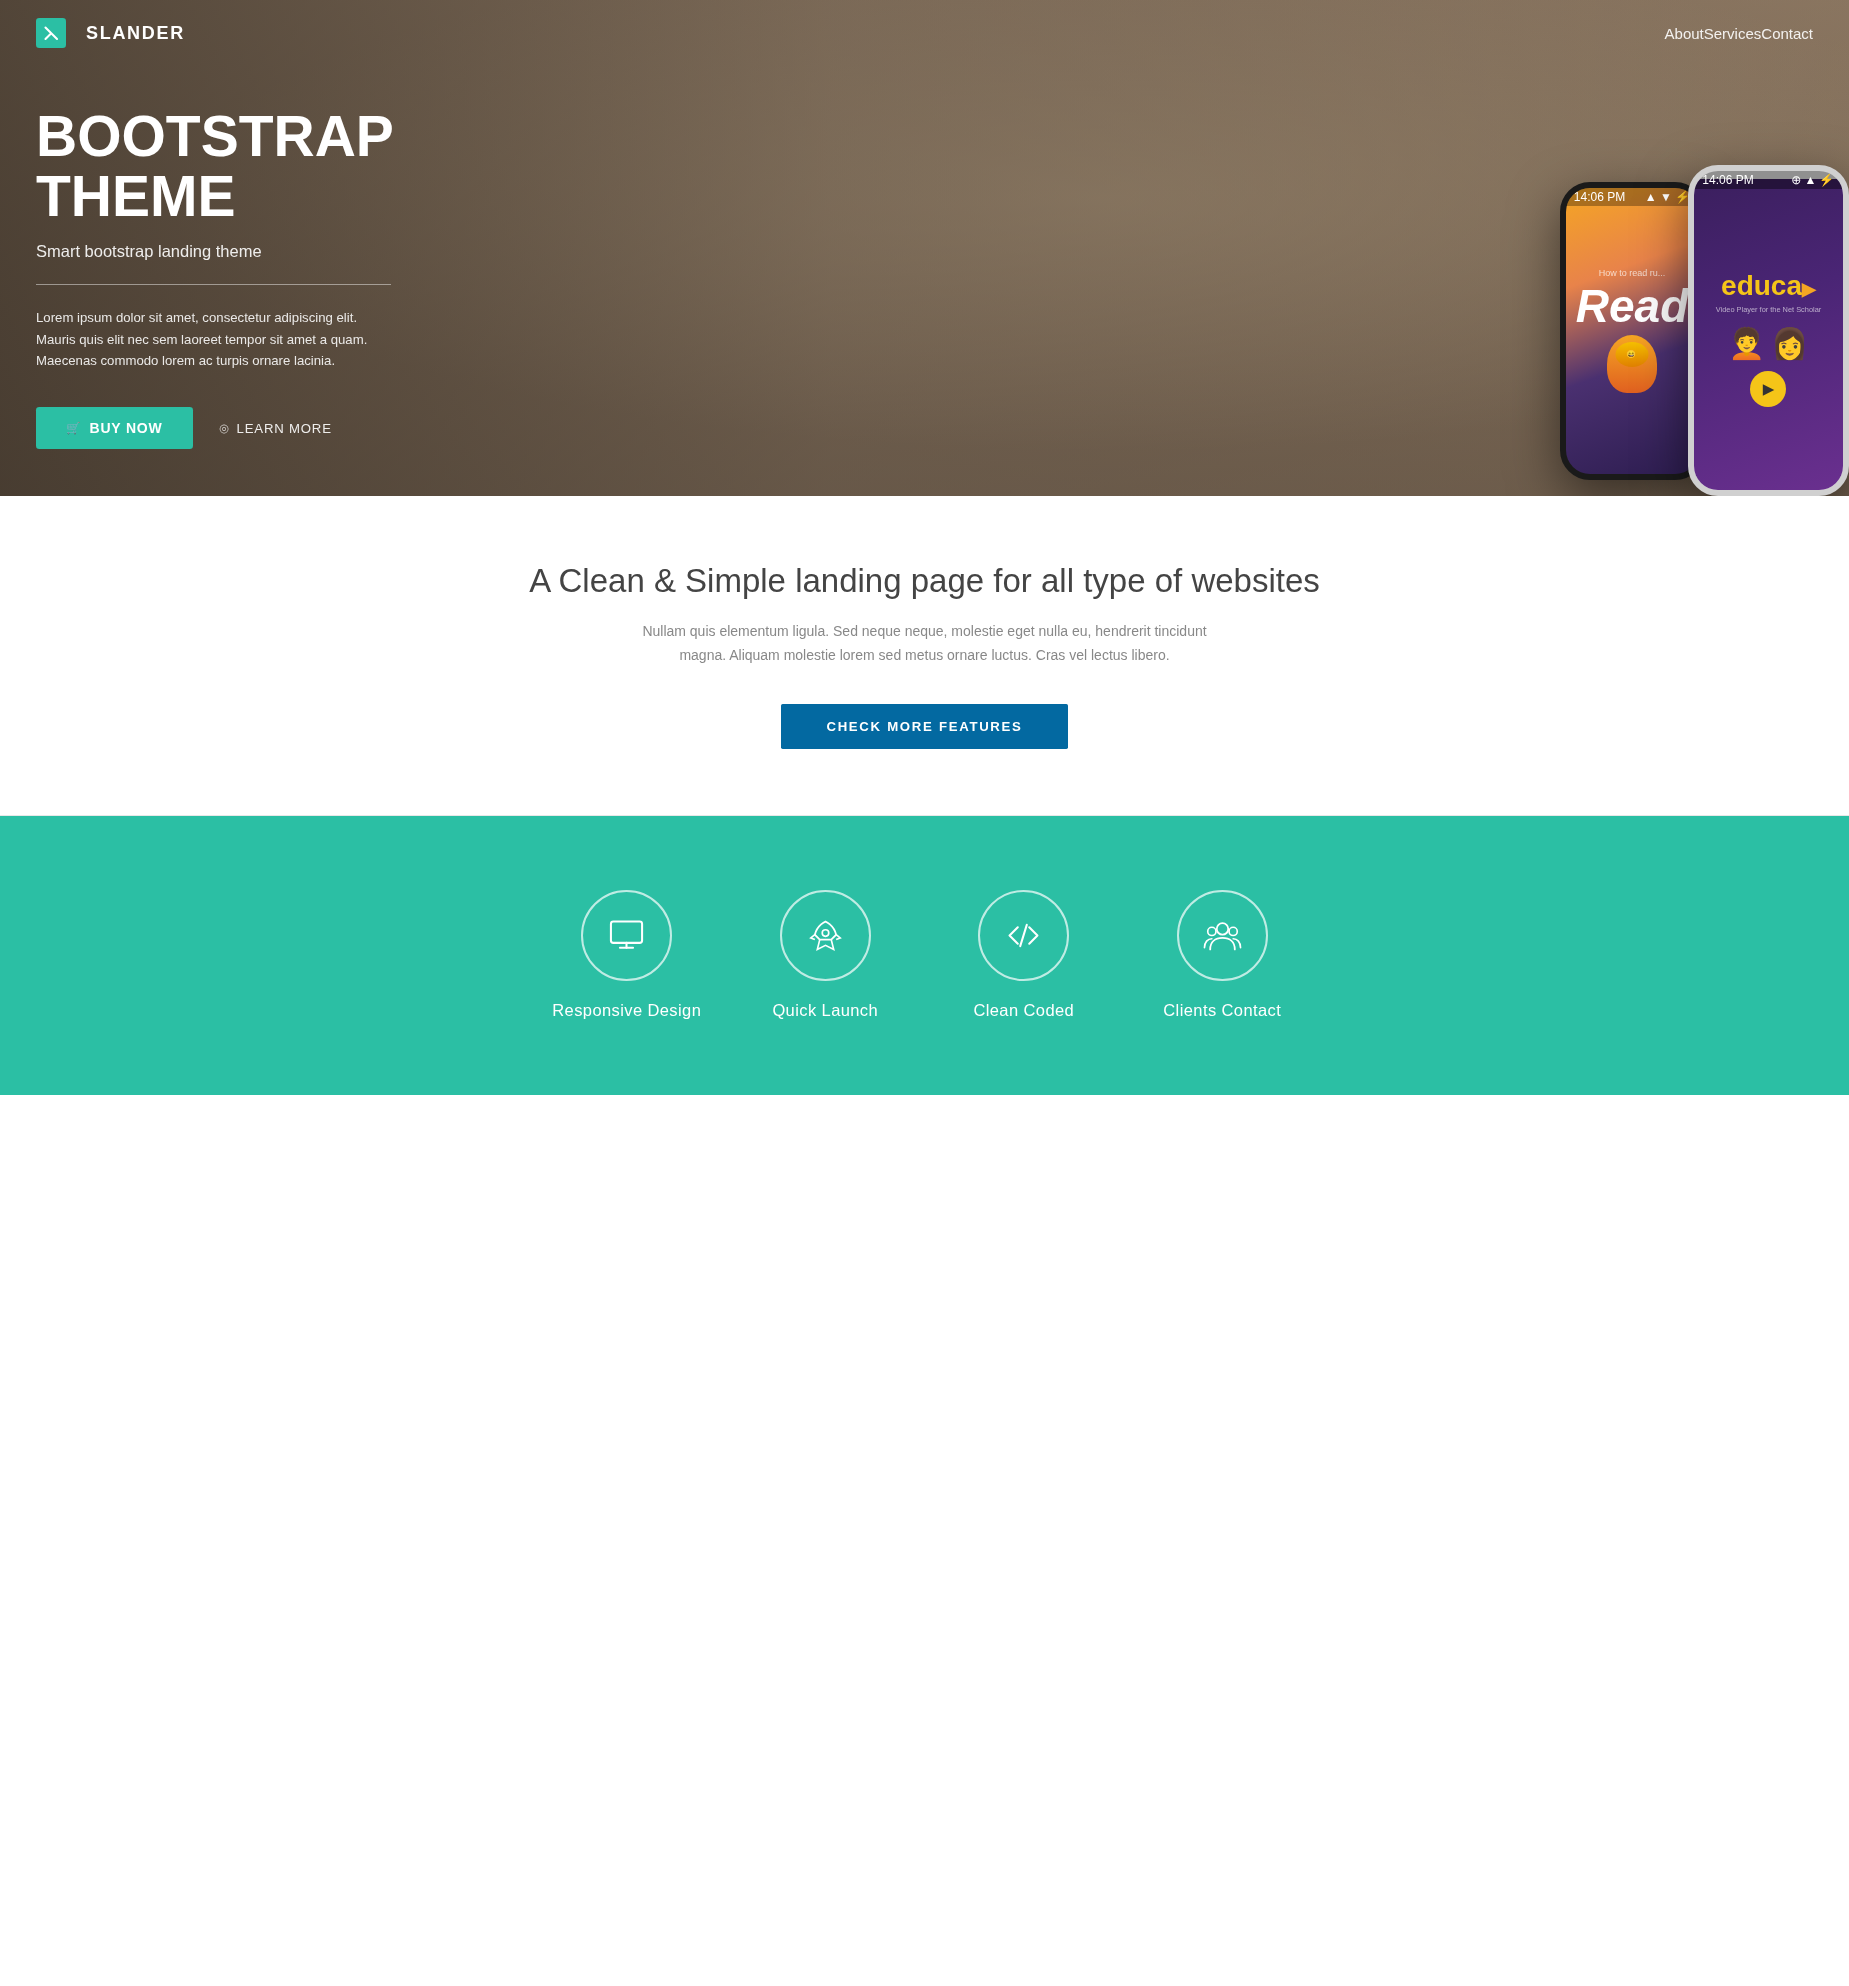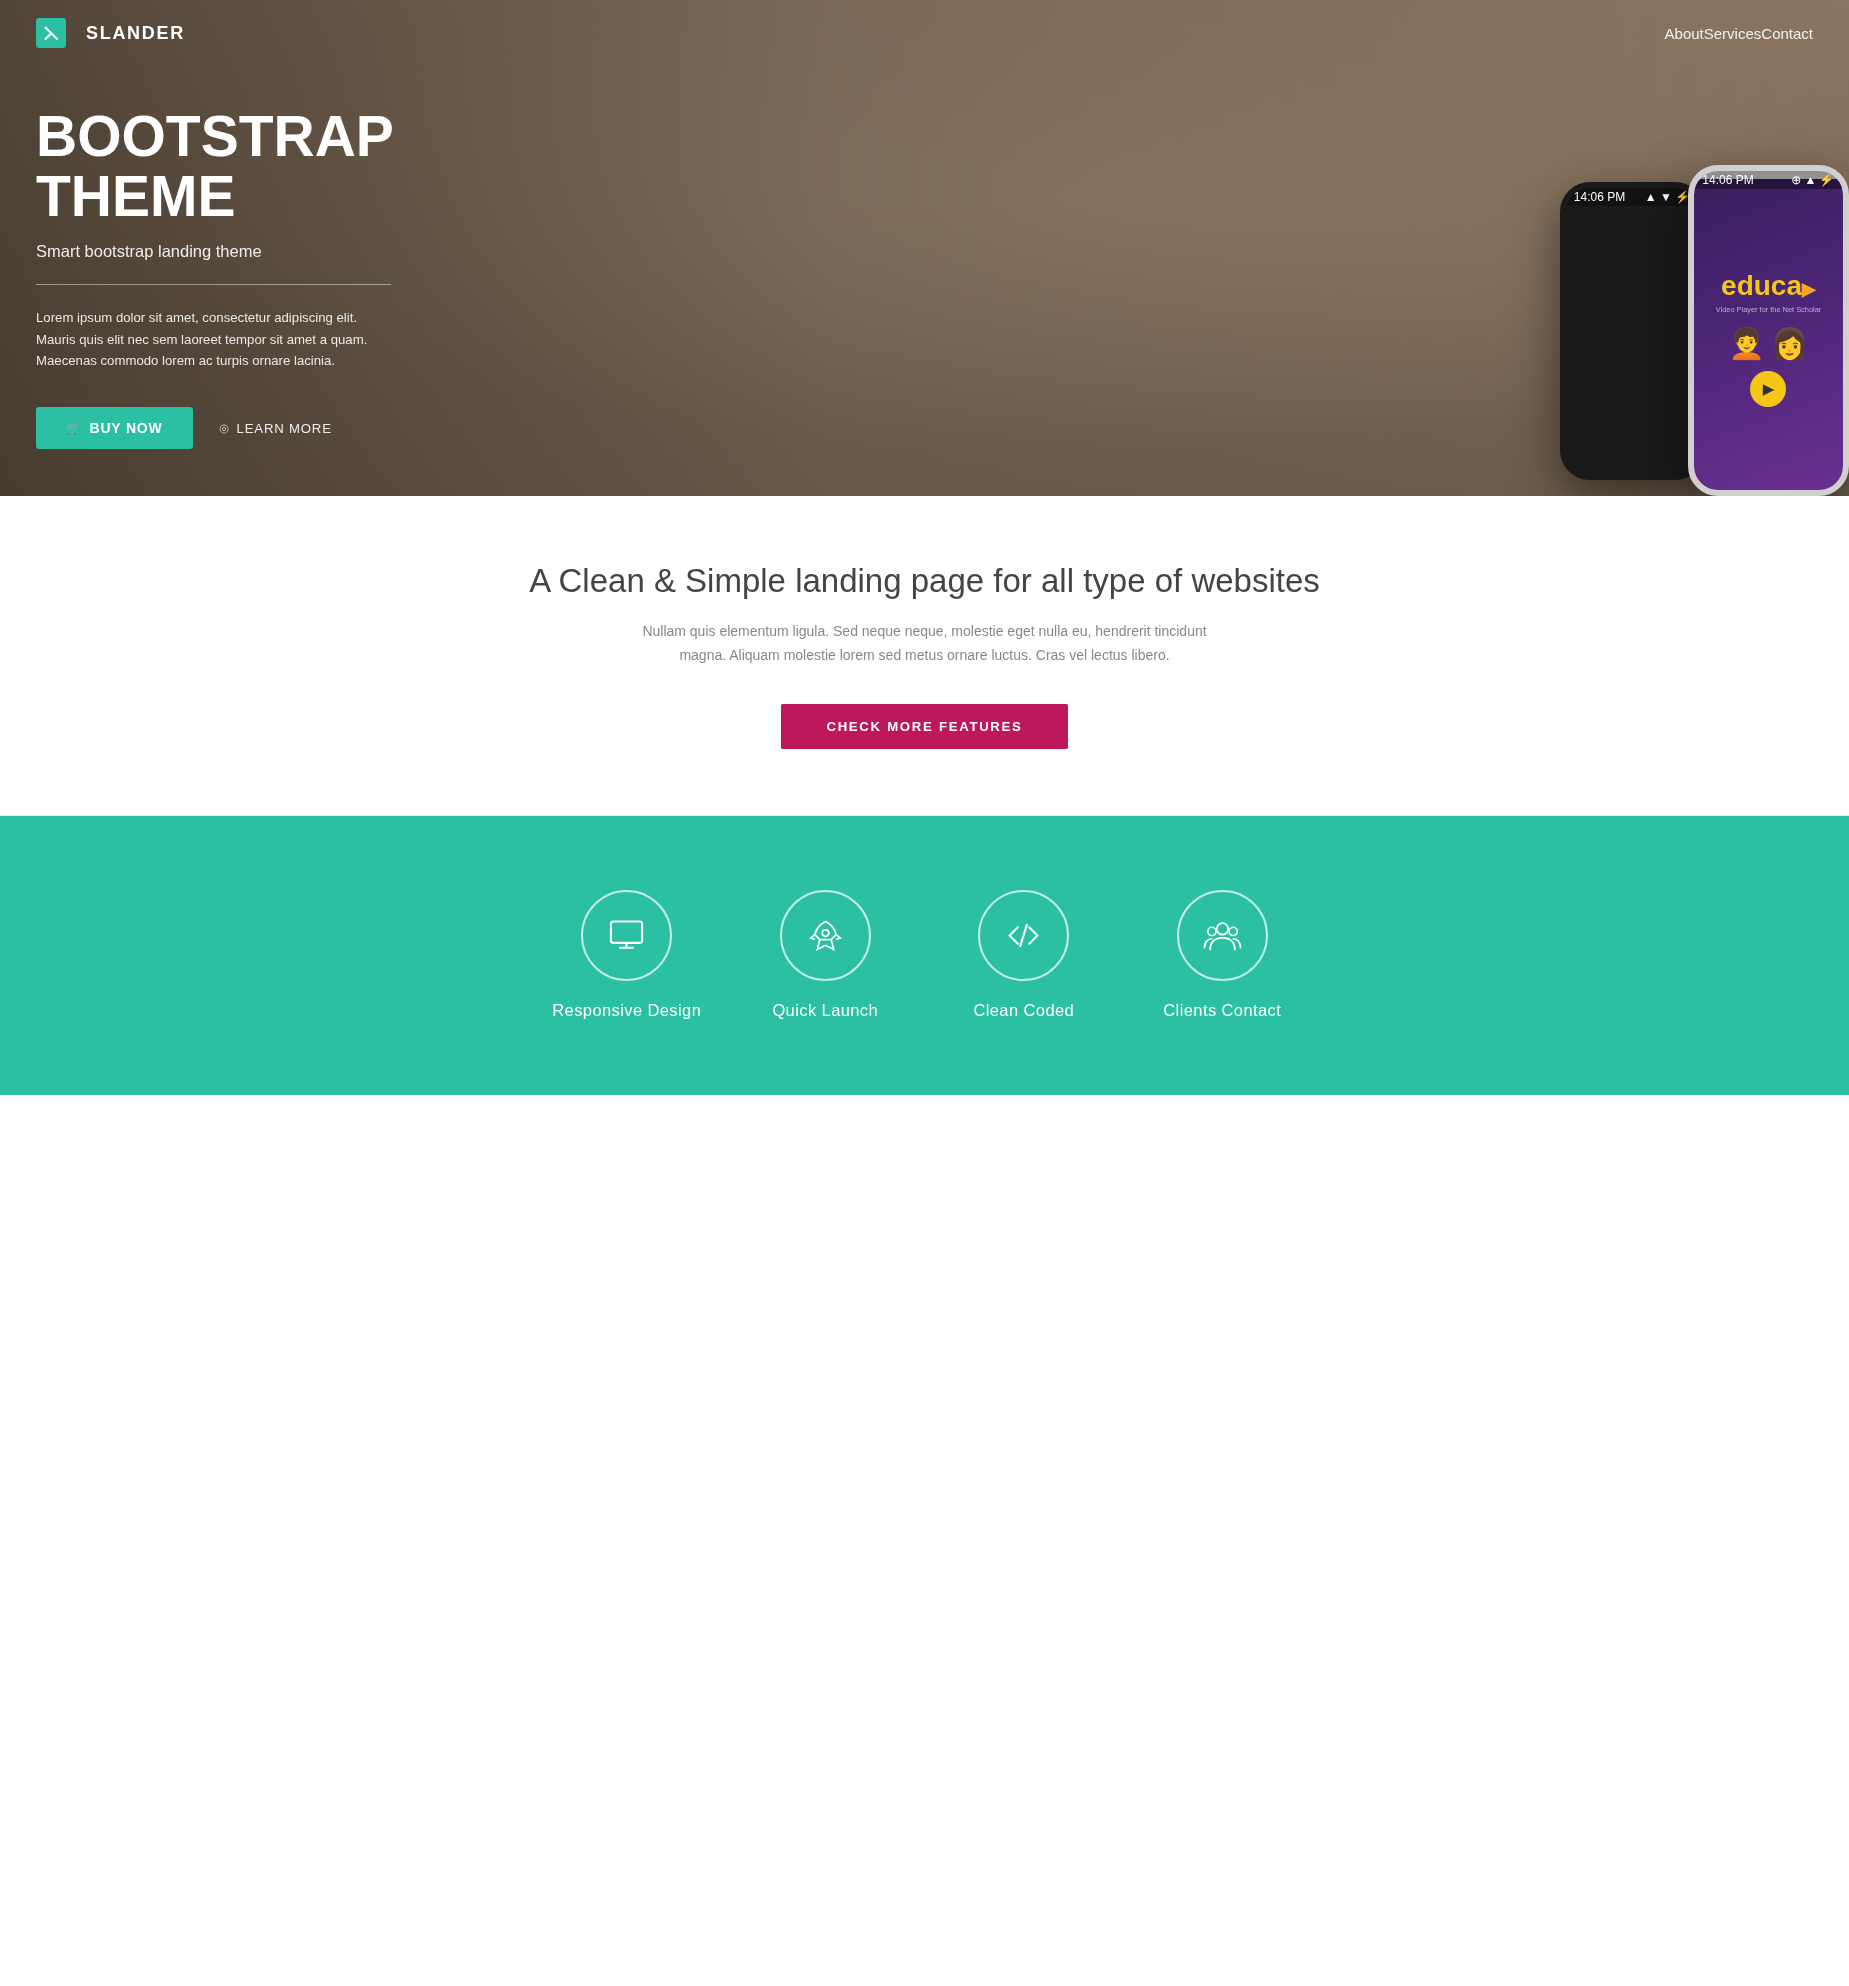--- a/index.html
+++ b/index.html
@@ -250,21 +250,21 @@
       margin-bottom: 20px;
     }
     .features-description {
       font-size: 14px;
       color: #888;
       line-height: 1.7;
       max-width: 612px;
       margin: 0 auto 36px;
     }
     .btn-check {
-      background: #be185d;
+      background: #0369a1;
       color: #fff;
       border: none;
       padding: 15px 45px;
       font-size: 13.2px;
       font-weight: 600;
       letter-spacing: 1.7px;
       text-transform: uppercase;
       cursor: pointer;
       border-radius: 1.7px;
     }
@@ -348,20 +348,32 @@
     </div>
   </div>
 
   <div class="hero-phones">
 
     <div class="phone phone-black">
       <div class="phone-status-bar">
         <span>14:06 PM</span>
         <span>▲ ▼ ⚡</span>
       </div>
+      <div class="phone-screen phone-screen-black">
+        <div style="text-align:center; padding: 8.3px;">
+          <div style="font-size:9px; color:rgba(255,255,255,0.7); margin-bottom:5px;">How to read ru...</div>
+          <div class="read-text">Read</div>
+
+          <div style="margin-top:6.6px;">
+            <div style="width:50px; height:58px; background:linear-gradient(180deg, #f5a623, #e06020); border-radius:50% 50% 40% 40%; margin:0 auto; position:relative;">
+              <div style="position:absolute; top:6.6px; left:50%; transform:translateX(-50%); width:33px; height:25px; background:linear-gradient(180deg,#f5c000,#e08000); border-radius:50%; display:flex; align-items:center; justify-content:center; font-size:8.3px;">😄</div>
+            </div>
+          </div>
+        </div>
+      </div>
     </div>
 
     <div class="phone phone-white">
       <div class="phone-status-bar" style="background:rgba(0,0,0,0.4);">
         <span>14:06 PM</span>
         <span>⊕ ▲ ⚡</span>
       </div>
       <div class="phone-screen phone-screen-white">
         <div style="text-align:center;">
           <div class="educa-text">educa<span style="color:#f5a623; font-size:18px;">▶</span></div>

